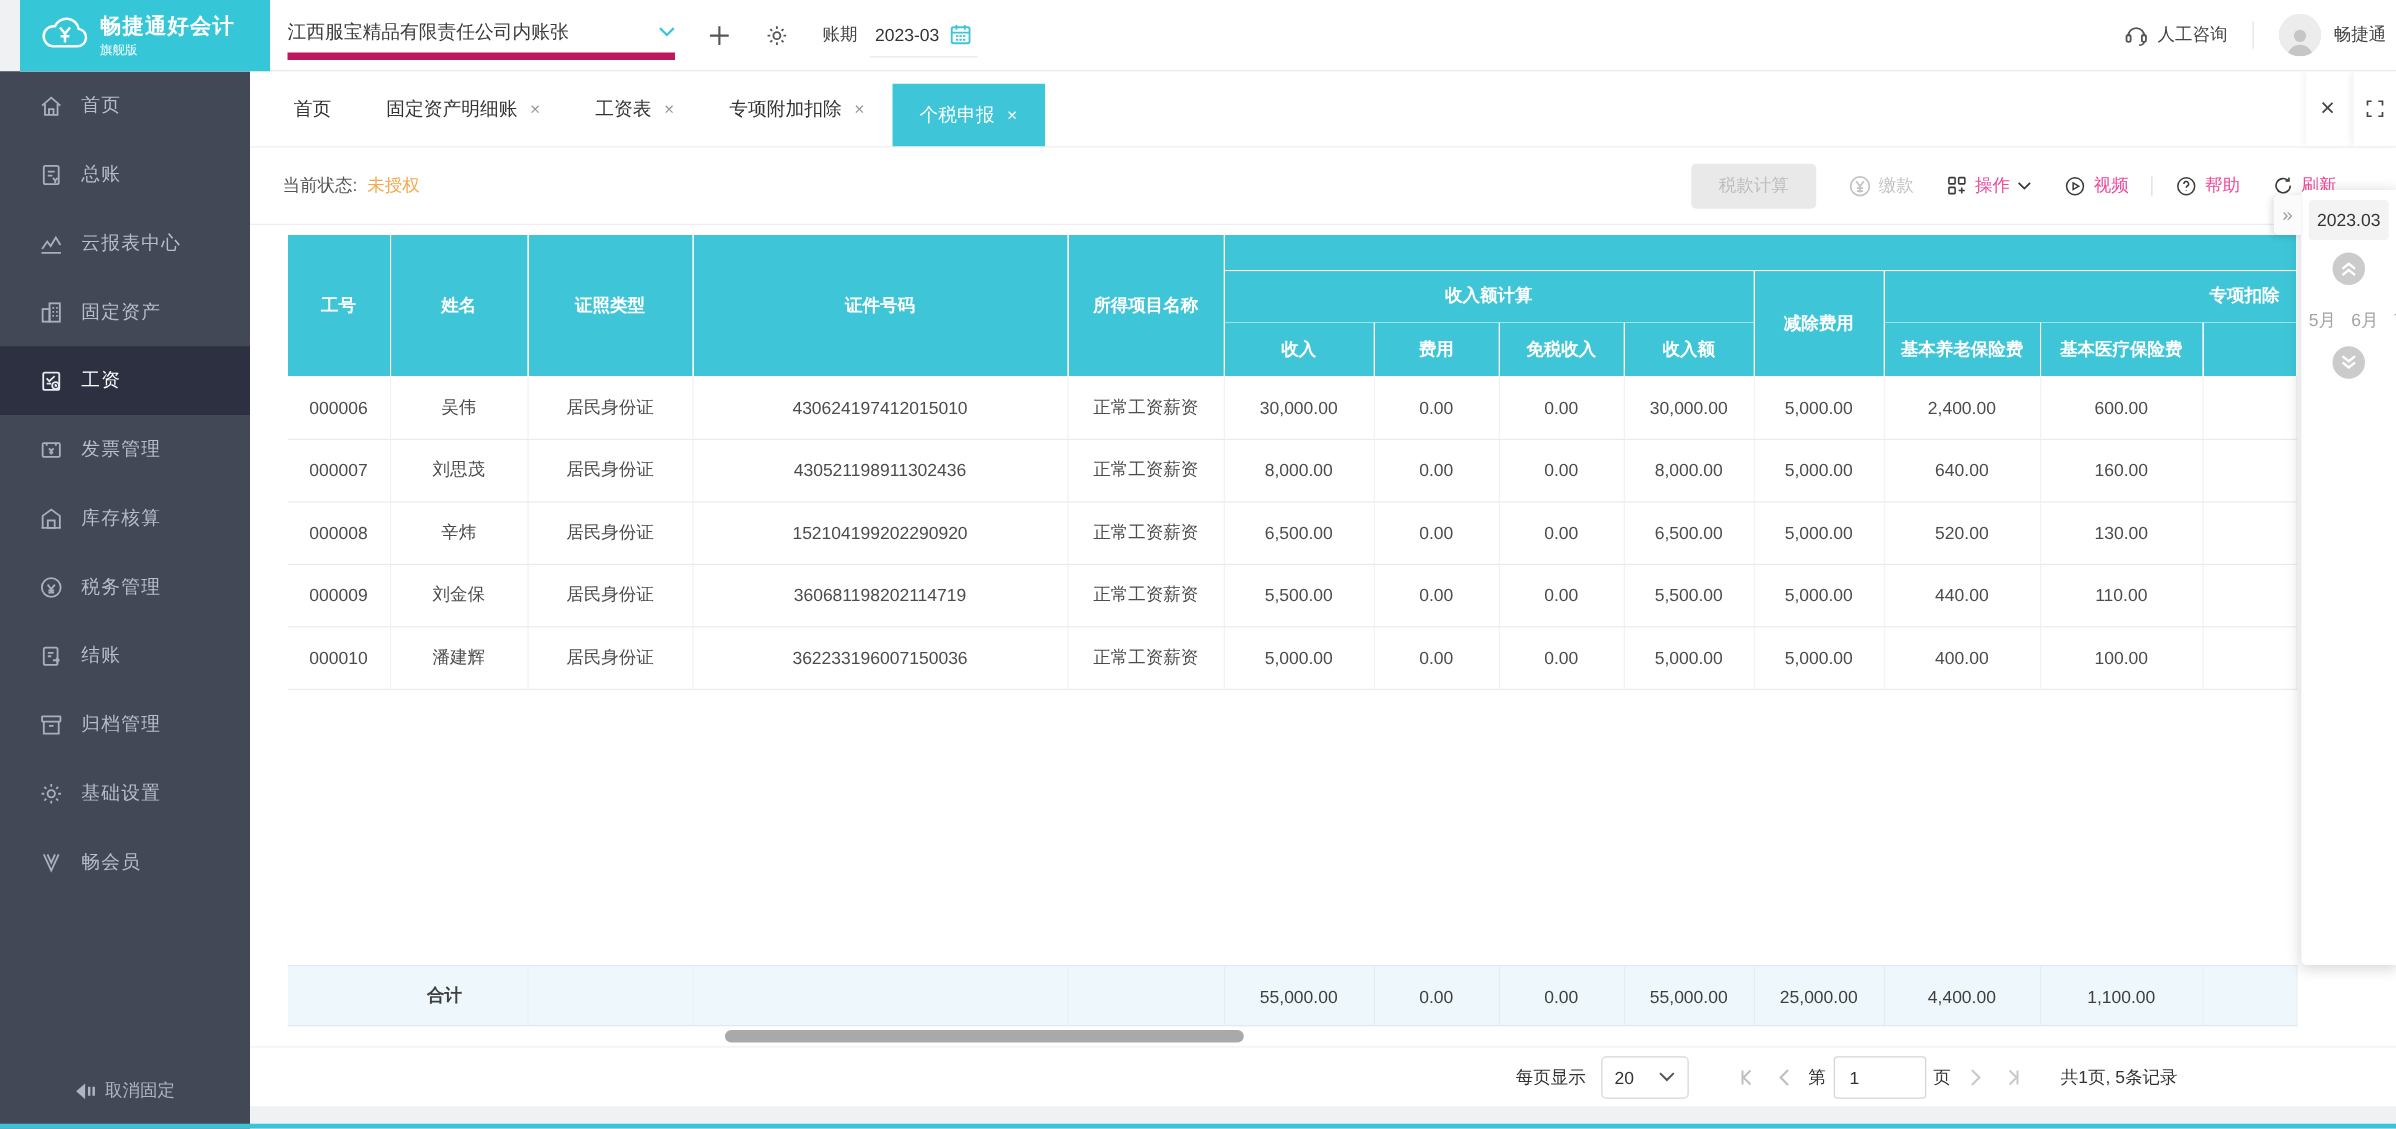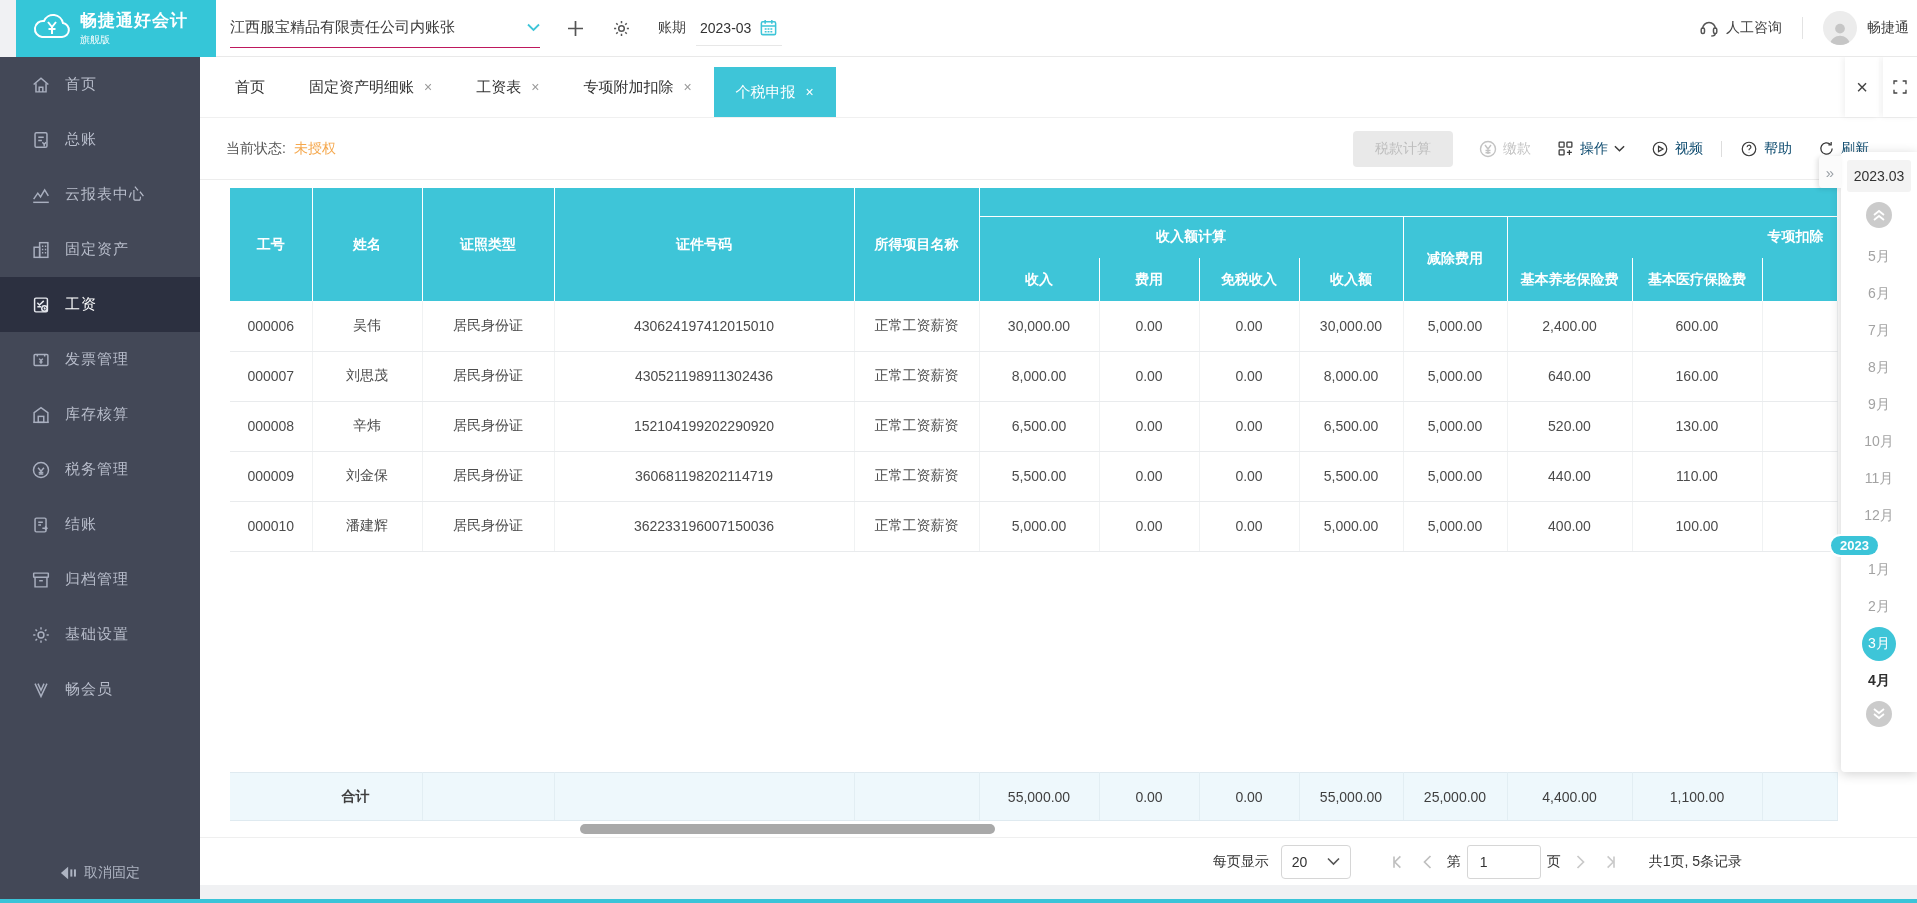--- a/index.html
+++ b/index.html
@@ -9,21 +9,21 @@
 
 
 .topbar{position:absolute;top:0;left:16px;width:1917px;height:57px;background:#fff;
   border-bottom:1px solid #e9e9e9;display:flex;align-items:center;z-index:30}
 .logo{width:200px;height:57px;background:#35c6d8;color:#fff;display:flex;align-items:center;
   padding-left:16px;position:relative;flex:none}
 .logo-txt{margin-left:8px}
 .logo-title{font-size:17px;font-weight:bold;letter-spacing:1px}
 .logo-edition{font-size:10px;margin-top:1px;opacity:.95}
 .company{display:flex;align-items:center;margin-left:14px;width:310px;height:40px;
-  border-bottom:1px solid #be185d;justify-content:space-between;cursor:pointer}
+  border-bottom:6px solid #be185d;justify-content:space-between;cursor:pointer}
 .company-name{font-size:15px;color:#3a3a3a}
 .tb-ico{margin-left:26px;cursor:pointer;display:flex;align-items:center}
 .period{display:flex;align-items:center;margin-left:26px}
 .period-label{font-size:14px;color:#444}
 .period-box{display:flex;align-items:center;margin-left:10px;border-bottom:1px solid #e7e7e7;
   height:36px;padding:0 4px;cursor:pointer}
 .period-value{font-size:14px;color:#333;margin-right:8px}
 .topbar-right{margin-left:auto;display:flex;align-items:center;padding-right:24px}
 .consult{display:flex;align-items:center;cursor:pointer}
 .consult span{font-size:14px;color:#444;margin-left:6px}
@@ -62,21 +62,21 @@
 .winbtn .x{font-size:20px;color:#444}
 
 
 .toolbar{height:62px;flex:none;display:flex;align-items:center;padding:0 48px 0 26px;
   border-bottom:1px solid #ededed}
 .status-label{font-size:14px;color:#555}
 .status-value{font-size:14px;color:#f5a84e;margin-left:8px}
 .toolbar-right{margin-left:auto;display:flex;align-items:center}
 .btn-disabled{background:#e9e9e9;color:#bdbdbd;font-size:14px;border-radius:4px;
   padding:9px 22px;border:none}
-.tool-item{display:flex;align-items:center;margin-left:26px;font-size:14px;color:#0c4a6e;cursor:pointer}
+.tool-item{display:flex;align-items:center;margin-left:26px;font-size:14px;color:#ec4899;cursor:pointer}
 .tool-item.disabled{color:#c3c3c3;cursor:default}
 .tool-item span{margin-left:6px}
 .tool-sep{width:1px;height:16px;background:#ddd;margin-left:18px}
 
 
 .table-zone{flex:1;display:flex;flex-direction:column;padding:8px 0 0 30px;overflow:hidden}
 table{border-collapse:collapse;table-layout:fixed;width:1607px;flex:none}
 .grid-head th{background:#3ec5d8;color:#fff;font-size:14px;font-weight:bold;
   border-right:1px solid rgba(255,255,255,.45);text-align:center;overflow:hidden;white-space:nowrap}
 .grid-head tr.r1 th{height:28px}
@@ -113,21 +113,21 @@
 .month-panel{position:absolute;right:0;top:152px;width:76px;height:620px;background:#fff;
   border-radius:4px 0 0 4px;box-shadow:0 2px 12px rgba(0,0,0,.18);z-index:40;
   display:flex;flex-direction:column;align-items:center;padding-top:8px}
 .collapse-btn{position:absolute;left:-22px;top:4px;width:22px;height:32px;background:#fbfbfb;
   box-shadow:-2px 1px 5px rgba(0,0,0,.12);border-radius:4px 0 0 4px;display:flex;align-items:center;
   justify-content:center;color:#9aa0a6;font-size:15px;cursor:pointer}
 .cur-period{background:#f3f3f3;border-radius:3px;font-size:14px;color:#333;
   padding:8px 7px;cursor:pointer}
 .scroll-circle{width:26px;height:26px;border-radius:50%;background:#cbcbcb;color:#fff;
   display:flex;align-items:center;justify-content:center;margin:10px 0;cursor:pointer;flex:none}
-.months{display:flex;flex-direction:column;align-items:center;width:100%}
+.months{display:flex;flex-direction:row;align-items:center;width:100%}
 .month{height:37px;display:flex;align-items:center;justify-content:center;font-size:14px;
   color:#a3a3a3;cursor:pointer;width:100%}
 .month.selected{color:#fff}
 .month .mwrap{width:34px;height:34px;display:flex;align-items:center;justify-content:center;border-radius:50%}
 .month.selected .mwrap{background:#3ec5d8}
 .month.next{color:#2d2d2d;font-weight:bold}
 .year-badge{align-self:flex-start;margin:2px 0 -4px -10px;background:#3bc4d8;color:#fff;
   font-size:13px;font-weight:bold;padding:2px 9px;border-radius:10px;box-shadow:0 0 0 2px #fff;z-index:2}
 
 

